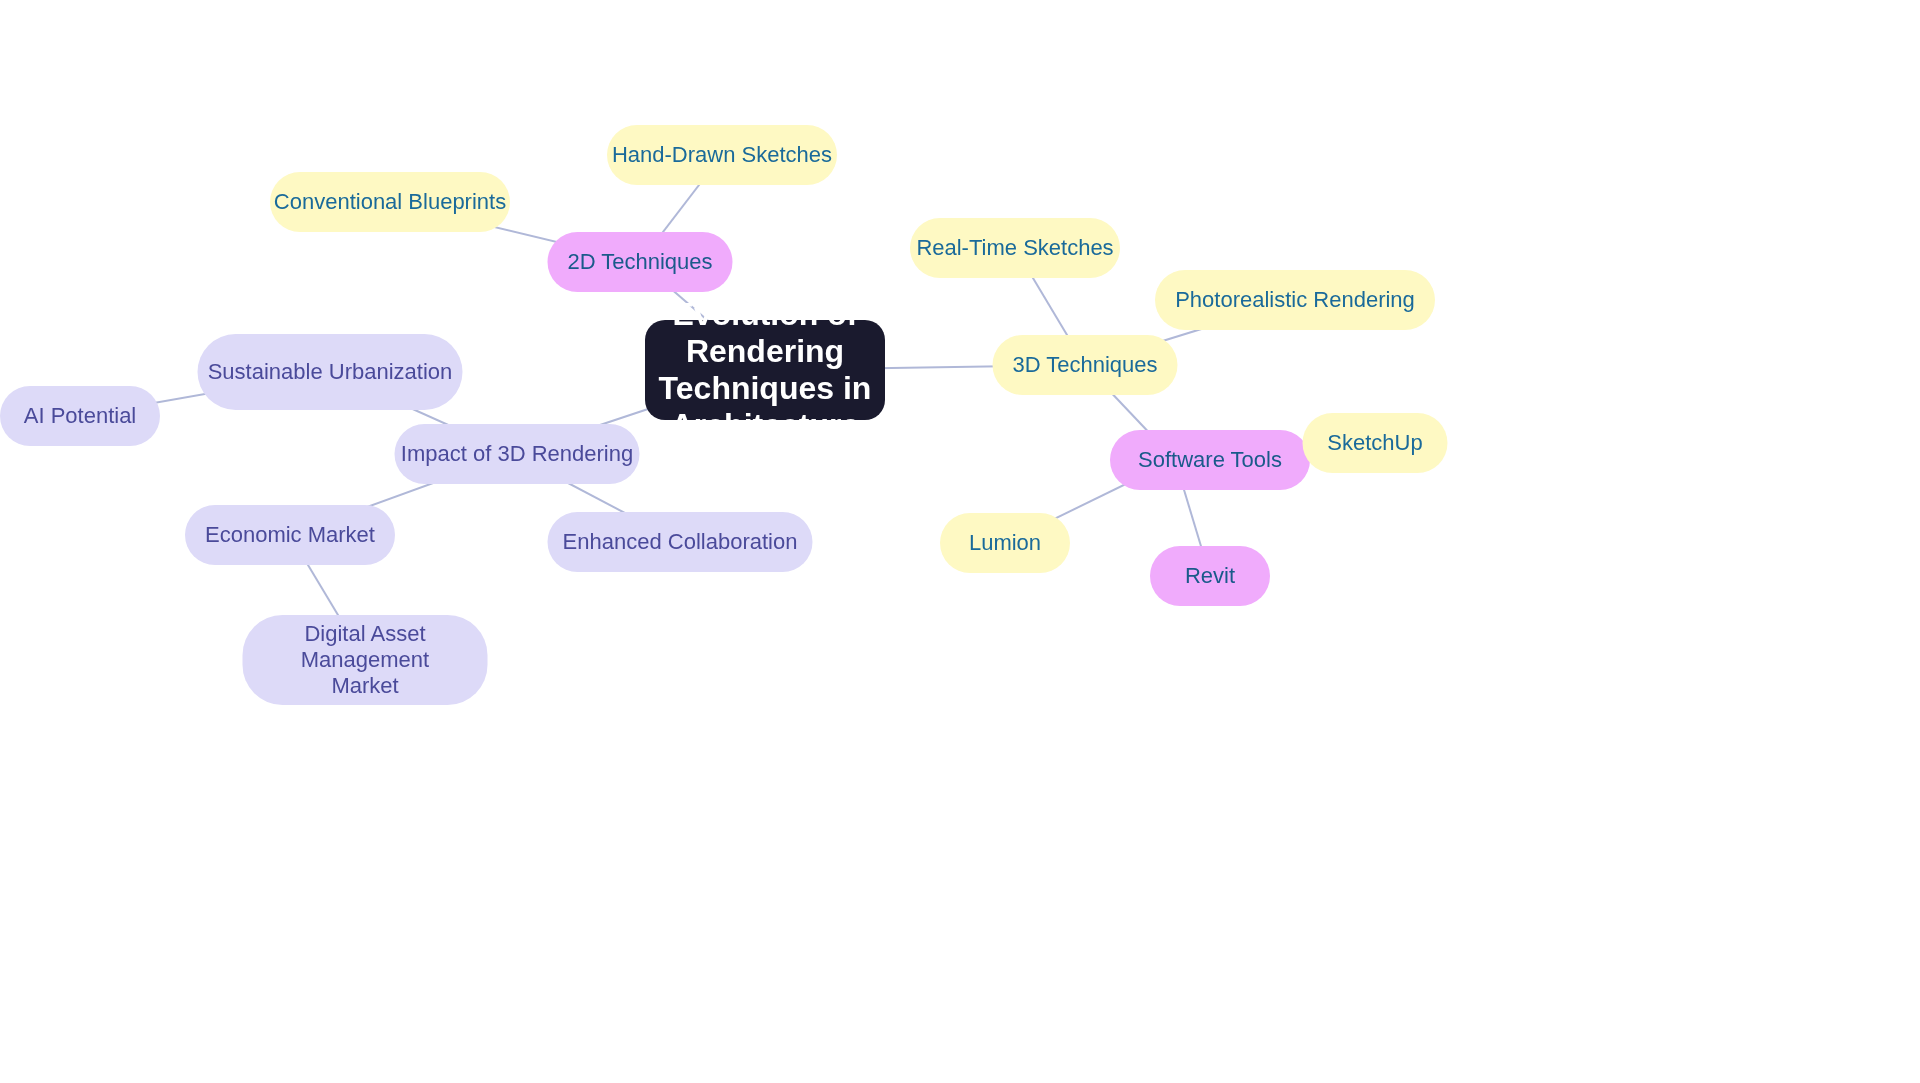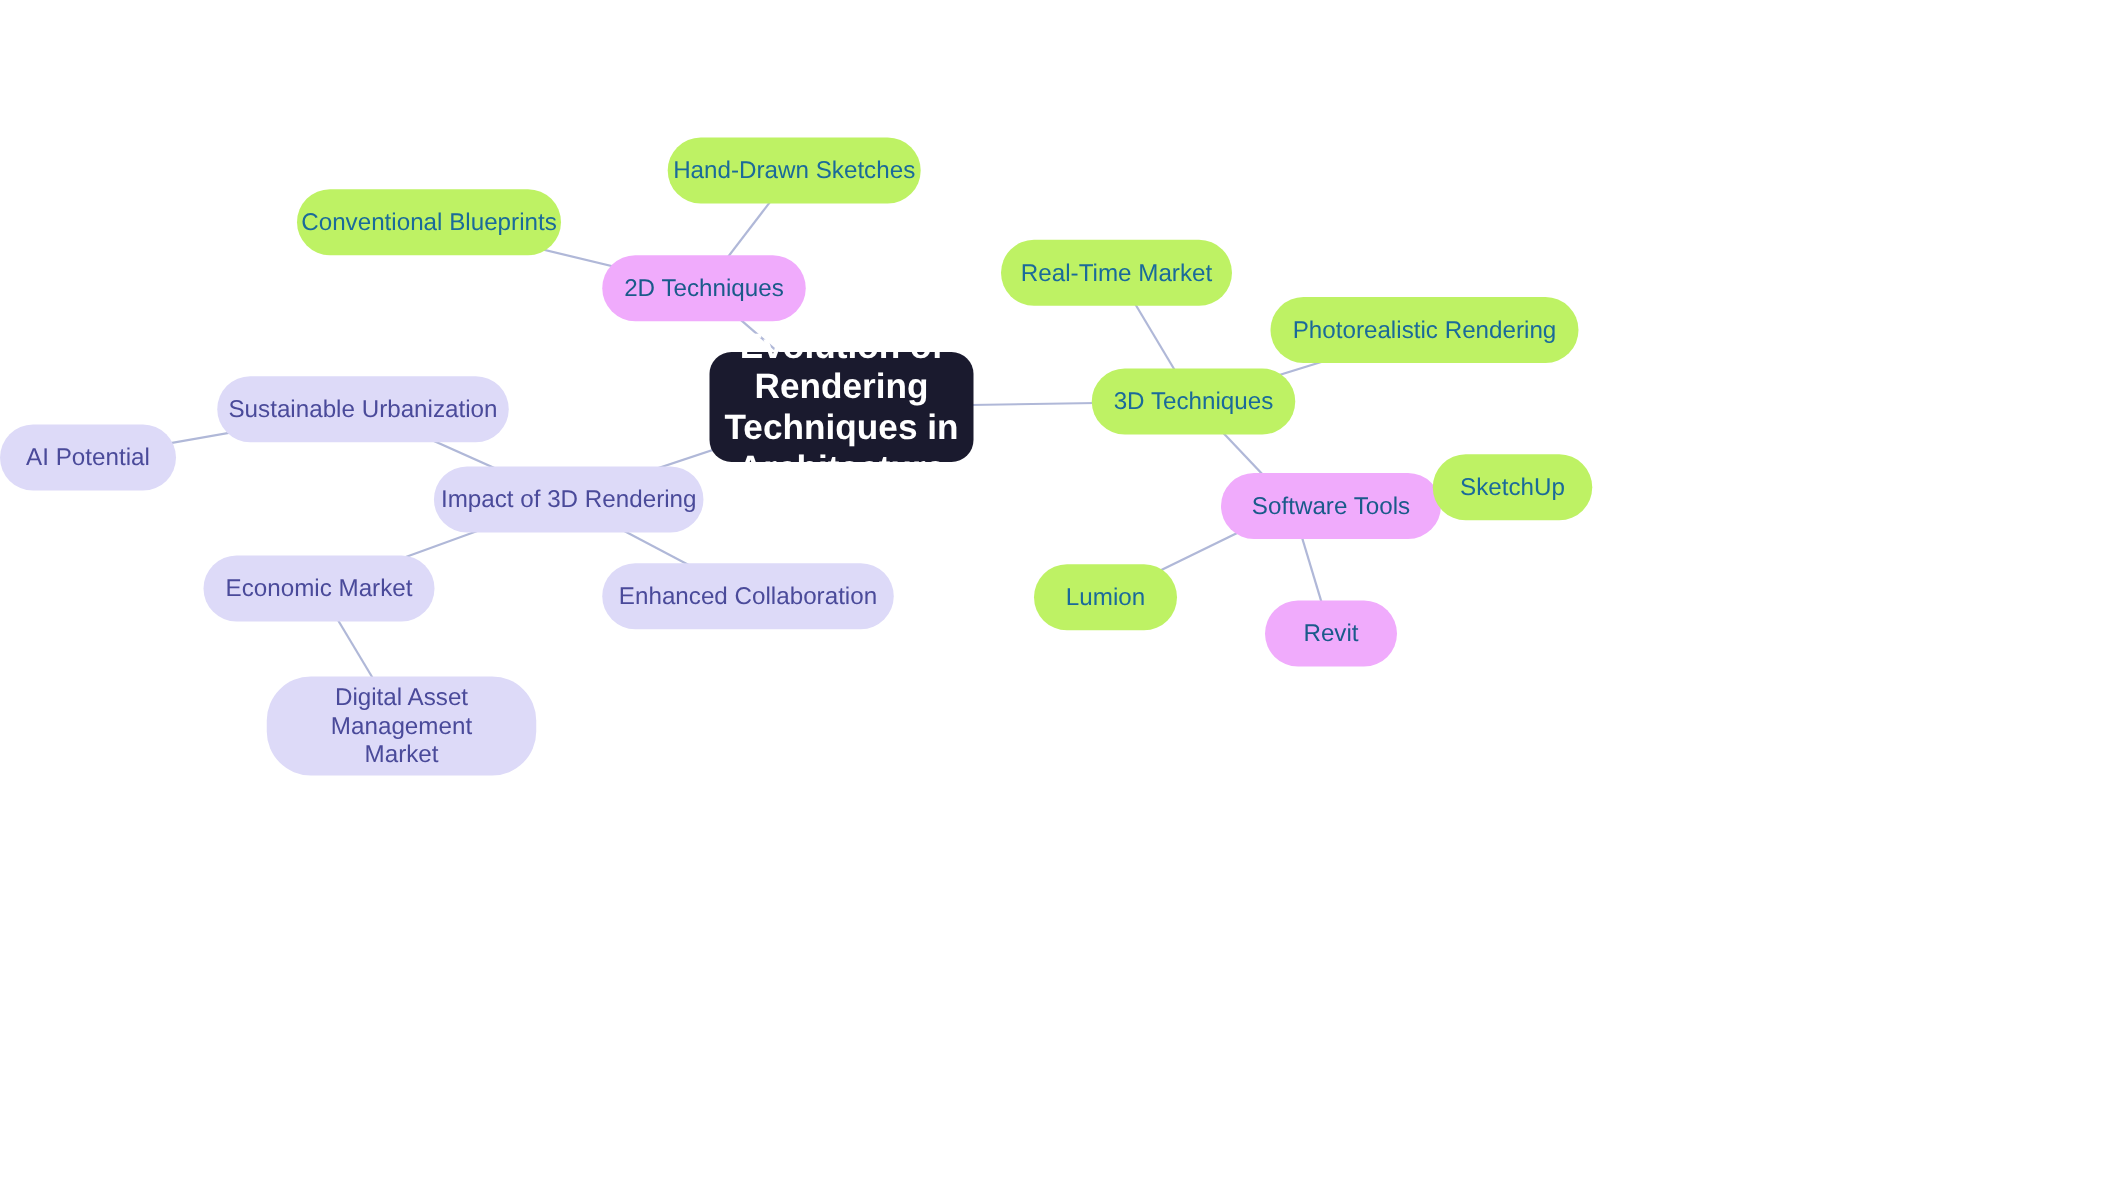--- a/index.html
+++ b/index.html
@@ -38,21 +38,21 @@
     .node-center {
       background: #1a1a2e;
       color: #ffffff;
       font-size: 32px;
       font-weight: 600;
       width: 240px;
       height: 100px;
       border-radius: 20px;
     }
     .node-blue {
-      background: #bef264;
+      background: #fef9c3;
       color: #1a6a9a;
       border: none;
     }
     .node-purple {
       background: #dddaf8;
       color: #4a4a9a;
       border: none;
     }
     .node-blue-dark {
       background: #f0abfc;
@@ -81,26 +81,26 @@
       <line x1="513" y1="454" x2="290" y2="535" stroke="#b0b8d8" stroke-width="2"></line>
       <line x1="290" y1="535" x2="365" y2="660" stroke="#b0b8d8" stroke-width="2"></line>
       <line x1="513" y1="454" x2="680" y2="542" stroke="#b0b8d8" stroke-width="2"></line>
     </svg>
 <div class="node node-center" style="left: 765px; top: 370px; width: 240px; height: 100px; white-space: pre-line;">Evolution of Rendering
 Techniques in Architecture</div>
     <div class="node node-blue" style="left: 722px; top: 155px; width: 230px; height: 60px; white-space: pre-line;">Hand-Drawn Sketches</div>
     <div class="node node-blue-dark" style="left: 640px; top: 262px; width: 185px; height: 60px; white-space: pre-line;">2D Techniques</div>
     <div class="node node-blue" style="left: 390px; top: 202px; width: 240px; height: 60px; white-space: pre-line;">Conventional Blueprints</div>
     <div class="node node-blue" style="left: 1085px; top: 365px; width: 185px; height: 60px; white-space: pre-line;">3D Techniques</div>
-    <div class="node node-blue" style="left: 1015px; top: 248px; width: 210px; height: 60px; white-space: pre-line;">Real-Time Market</div>
+    <div class="node node-blue" style="left: 1015px; top: 248px; width: 210px; height: 60px; white-space: pre-line;">Real-Time Sketches</div>
     <div class="node node-blue" style="left: 1295px; top: 300px; width: 280px; height: 60px; white-space: pre-line;">Photorealistic Rendering</div>
     <div class="node node-blue-dark" style="left: 1210px; top: 460px; width: 200px; height: 60px; white-space: pre-line;">Software Tools</div>
     <div class="node node-blue" style="left: 1375px; top: 443px; width: 145px; height: 60px; white-space: pre-line;">SketchUp</div>
     <div class="node node-blue" style="left: 1005px; top: 543px; width: 130px; height: 60px; white-space: pre-line;">Lumion</div>
     <div class="node node-blue-dark" style="left: 1210px; top: 576px; width: 120px; height: 60px; white-space: pre-line;">Revit</div>
     <div class="node node-purple" style="left: 517px; top: 454px; width: 245px; height: 60px; white-space: pre-line;">Impact of 3D Rendering</div>
-    <div class="node node-purple" style="left: 330px; top: 372px; width: 265px; height: 60px; white-space: pre-line;">Sustainable Urbanization</div>
+    <div class="node node-purple" style="left: 330px; top: 372px; width: 265px; height: 76px; white-space: pre-line;">Sustainable Urbanization</div>
     <div class="node node-purple" style="left: 80px; top: 416px; width: 160px; height: 60px; white-space: pre-line;">AI Potential</div>
     <div class="node node-purple" style="left: 290px; top: 535px; width: 210px; height: 60px; white-space: pre-line;">Economic Market</div>
     <div class="node node-purple" style="left: 680px; top: 542px; width: 265px; height: 60px; white-space: pre-line;">Enhanced Collaboration</div>
     <div class="node node-purple" style="left: 365px; top: 660px; width: 245px; height: 90px; white-space: pre-line;">Digital Asset Management
 Market</div>
   </div>
 
 </body></html>

